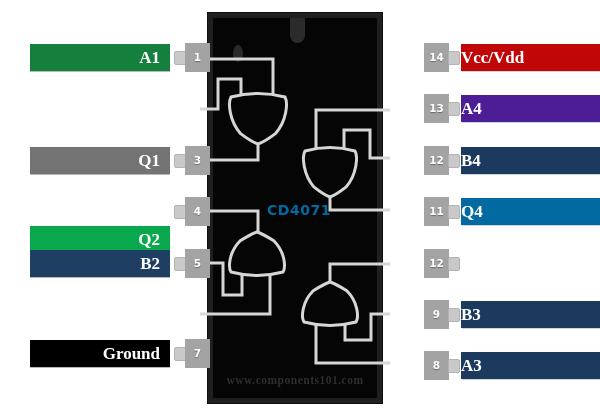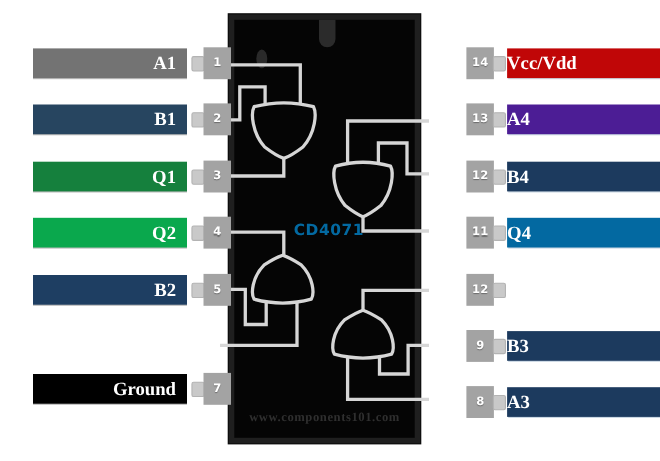--- a/index.html
+++ b/index.html
@@ -67,36 +67,31 @@
       <path d="M 231 97 Q 258 90 285 97 C 288 102.64 287 120.5 275.4 133.66 Q 264.38 142 258 144 Q 251.62 142 240.6 133.66 C 229 120.5 228 102.64 231 97 Z" fill="#050505" stroke="#d6d6d6" stroke-width="3" stroke-linejoin="round"></path>
       <path d="M 305 151 Q 330 144 355 151 C 358 156.52 357 174 346.2 186.88 Q 335.94 195 330 197 Q 324.06 195 313.8 186.88 C 303 174 302 156.52 305 151 Z" fill="#050505" stroke="#d6d6d6" stroke-width="3" stroke-linejoin="round"></path>
       <path d="M 231 272 Q 257 279 283 272 C 286 267.2 285 252 273.8 240.8 Q 263.16 234 257 232 Q 250.84 234 240.2 240.8 C 229 252 228 267.2 231 272 Z" fill="#050505" stroke="#d6d6d6" stroke-width="3" stroke-linejoin="round"></path>
       <path d="M 304 322 Q 330 329 356 322 C 359 317.2 358 302 346.8 290.8 Q 336.16 284 330 282 Q 323.84 284 313.2 290.8 C 302 302 301 317.2 304 322 Z" fill="#050505" stroke="#d6d6d6" stroke-width="3" stroke-linejoin="round"></path>
     </svg>
 
   <div class="chip-name">CD4071</div>
   <div class="watermark">www.components101.com</div>
 
   <div class="pin-row lft" style="top:44px">
-    <div class="bar" style="background: #737373;">A1</div>
+    <div class="bar" style="background: #15803d;">A1</div>
     <div class="conn"></div>
     <div class="tab">1</div>
   </div>
-  <div class="pin-row lft" style="top:95px">
-    <div class="bar" style="background: rgb(39, 69, 96);">B1</div>
-    <div class="conn"></div>
-    <div class="tab">2</div>
-  </div>
   <div class="pin-row lft" style="top:147px">
-    <div class="bar" style="background: #15803d;">Q1</div>
+    <div class="bar" style="background: #737373;">Q1</div>
     <div class="conn"></div>
     <div class="tab">3</div>
   </div>
   <div class="pin-row lft" style="top:198px">
-    <div class="bar" style="background: rgb(10, 168, 77);">Q2</div>
+    <div class="bar" style="background: rgb(10, 168, 77); margin-top: 28px;">Q2</div>
     <div class="conn"></div>
     <div class="tab">4</div>
   </div>
   <div class="pin-row lft" style="top:250px">
     <div class="bar" style="background: rgb(30, 62, 98);">B2</div>
     <div class="conn"></div>
     <div class="tab">5</div>
   </div>
   <div class="pin-row lft" style="top:340px">
     <div class="bar" style="background: rgb(0, 0, 0);">Ground</div>

